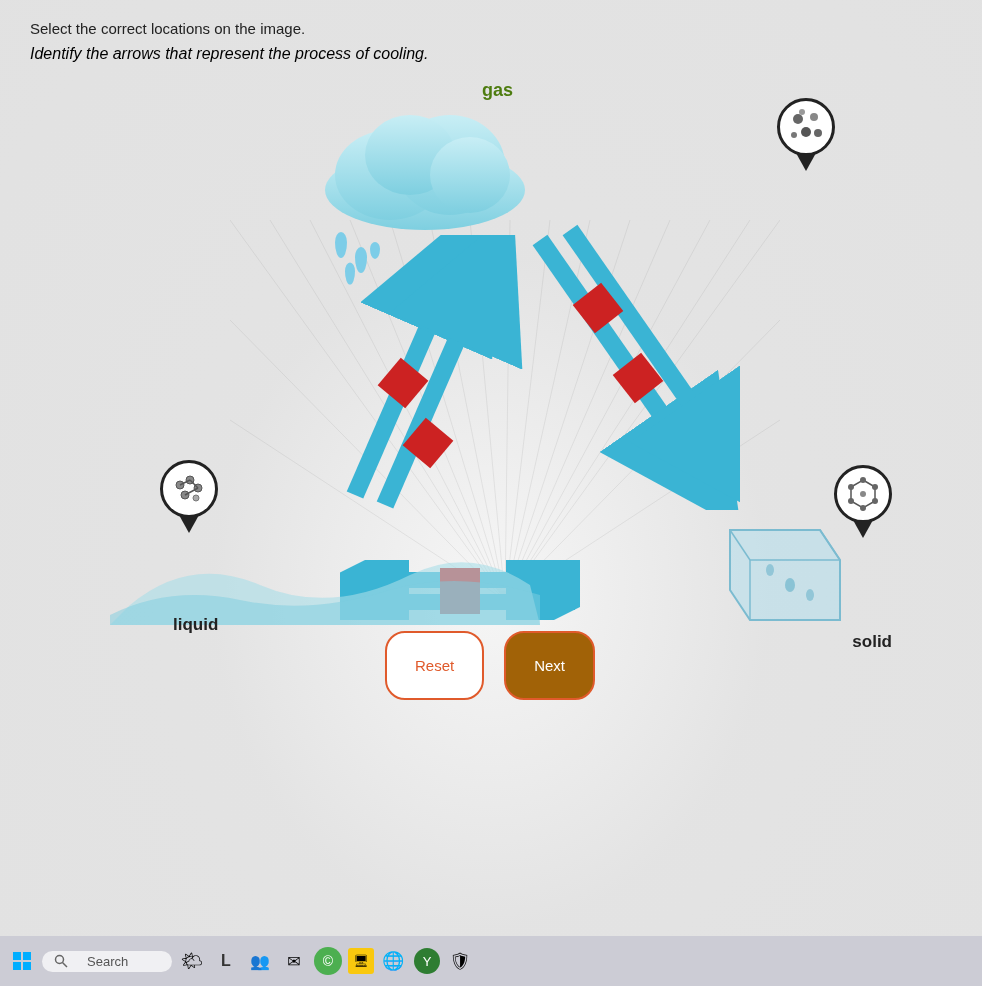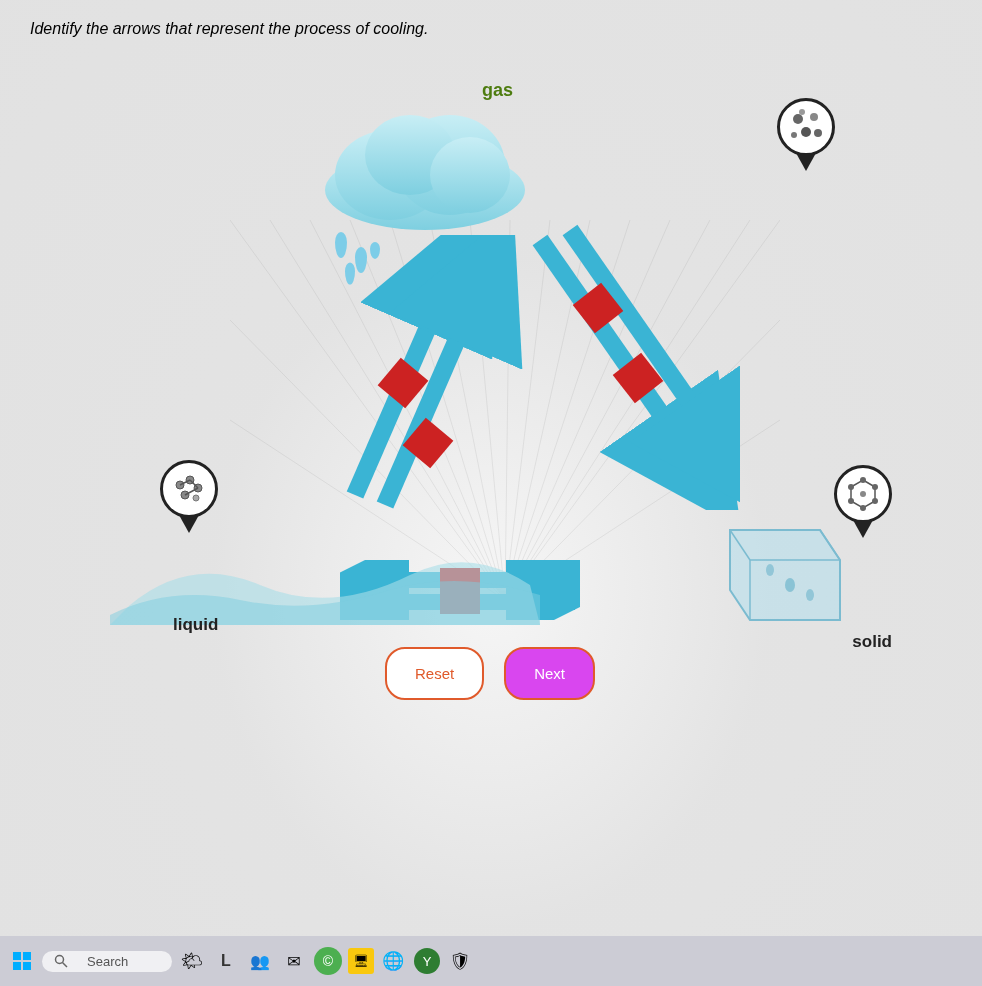--- a/index.html
+++ b/index.html
@@ -92,29 +92,29 @@
       display: flex;
       justify-content: center;
       gap: 20px;
       margin-top: 10px;
     }
 
     .btn-reset {
       background: white;
       border: 2px solid #e05a2b;
       color: #e05a2b;
-      padding: 16px 28px;
+      padding: 24px 28px;
       border-radius: 20px;
       font-size: 15px;
       cursor: pointer;
       font-weight: 500;
     }
 
     .btn-next {
-      background: #d946ef;
+      background: #a16207;
       border: 2px solid #e05a2b;
       color: white;
       padding: 8px 28px;
       border-radius: 20px;
       font-size: 15px;
       cursor: pointer;
       font-weight: 500;
       text-align: right;
     }
 
@@ -164,20 +164,21 @@
       opacity: 0.15;
       z-index: 0;
     }
   </style>
 </head>
 <body>
 
 <div class="bg-radial"></div>
 
 <div class="content">
+  <p class="instruction-1">Select the correct locations on the image.</p>
   <p class="instruction-2">Identify the arrows that represent the process of cooling.</p>
 </div>
 
 <div class="diagram-area" style="position:absolute; top:80px; left:30px; width:920px; height:640px;">
 
   <svg class="radial-lines" viewBox="0 0 550 400" xmlns="http://www.w3.org/2000/svg">
     <g stroke="#888" stroke-width="1">
       <line x1="275" y1="380" x2="0" y2="0"></line>
       <line x1="275" y1="380" x2="40" y2="0"></line>
       <line x1="275" y1="380" x2="80" y2="0"></line>

